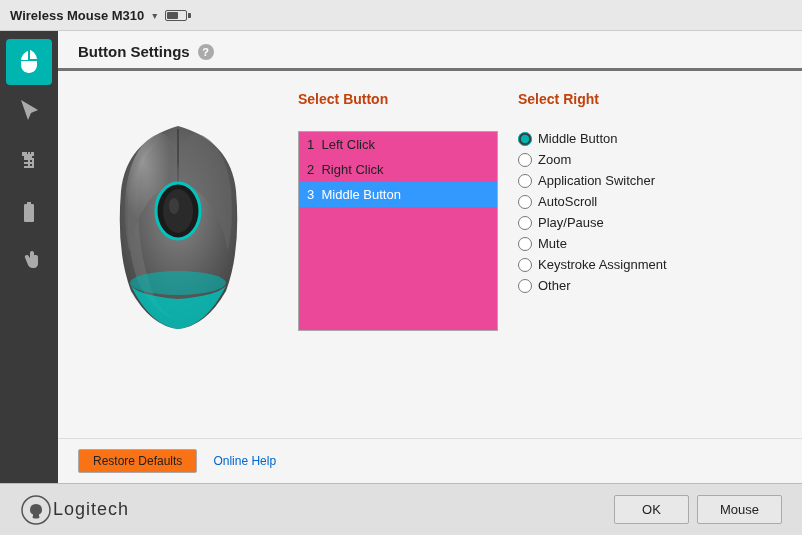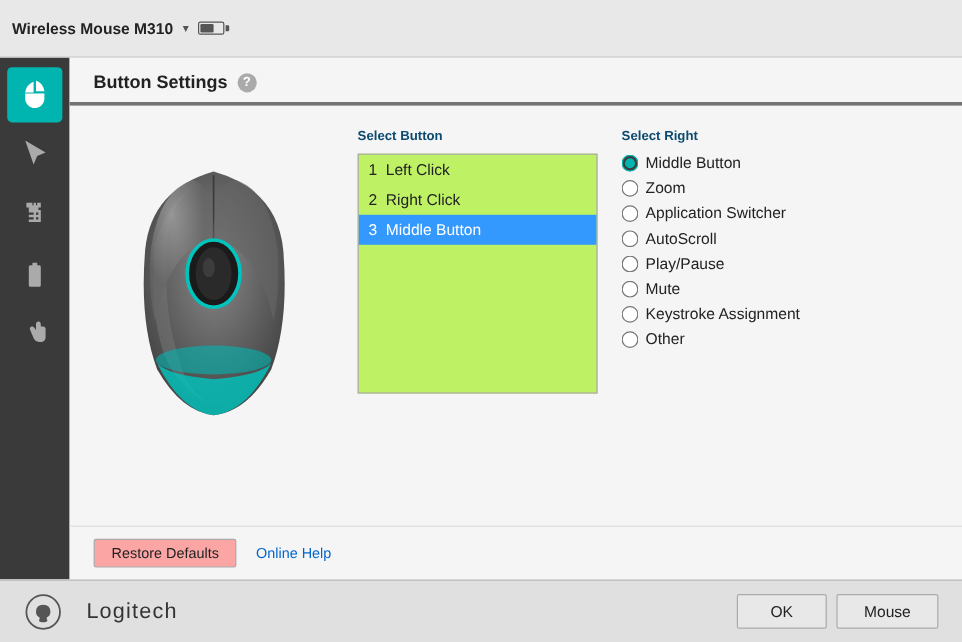--- a/index.html
+++ b/index.html
@@ -15,21 +15,21 @@
     }
 
     
     .title-bar {
       background: #e8e8e8;
       border-bottom: 1px solid #ccc;
       padding: 6px 10px;
       display: flex;
       align-items: center;
       gap: 8px;
-      height: 48px;
+      height: 31px;
     }
     .title-bar-text {
       font-weight: bold;
       font-size: 13px;
       color: #222;
     }
     .title-dropdown-btn {
       background: none;
       border: none;
       cursor: pointer;
@@ -157,27 +157,27 @@
       width: 155px;
       height: 220px;
     }
 
     
     .select-button-panel {
       width: 200px;
     }
     .panel-label {
       font-weight: 600;
-      margin-bottom: 8px;
-      color: #0c4a6e;
-      font-size: 11px;
+      margin-bottom: 24px;
+      color: #c2410c;
+      font-size: 14px;
     }
     .button-list {
       border: 1px solid #aaa;
-      background: #bef264;
+      background: #ec4899;
       min-height: 200px;
       list-style: none;
     }
     .button-list-item {
       padding: 5px 8px;
       cursor: pointer;
       color: #222;
       font-size: 13px;
     }
     .button-list-item.selected {
@@ -213,21 +213,21 @@
 
     
     .content-footer {
       padding: 10px 20px;
       border-top: 1px solid #ddd;
       display: flex;
       align-items: center;
       gap: 16px;
     }
     .restore-btn {
-      background: #fca5a5;
+      background: #f97316;
       border: 1px solid #aaa;
       padding: 4px 14px;
       cursor: pointer;
       font-size: 12px;
       color: #222;
       border-radius: 2px;
     }
     .online-help-link {
       color: #0066cc;
       text-decoration: none;
@@ -241,21 +241,21 @@
       background: #e0e0e0;
       border-top: 1px solid #bbb;
       display: flex;
       align-items: center;
       justify-content: space-between;
       padding: 0 20px;
     }
     .logitech-logo {
       display: flex;
       align-items: center;
-      gap: 20px;
+      gap: 1px;
       justify-content: space-between;
     }
     .logitech-circle {
       width: 32px;
       height: 32px;
     }
     .logitech-text {
       font-size: 18px;
       font-weight: 300;
       color: #333;

